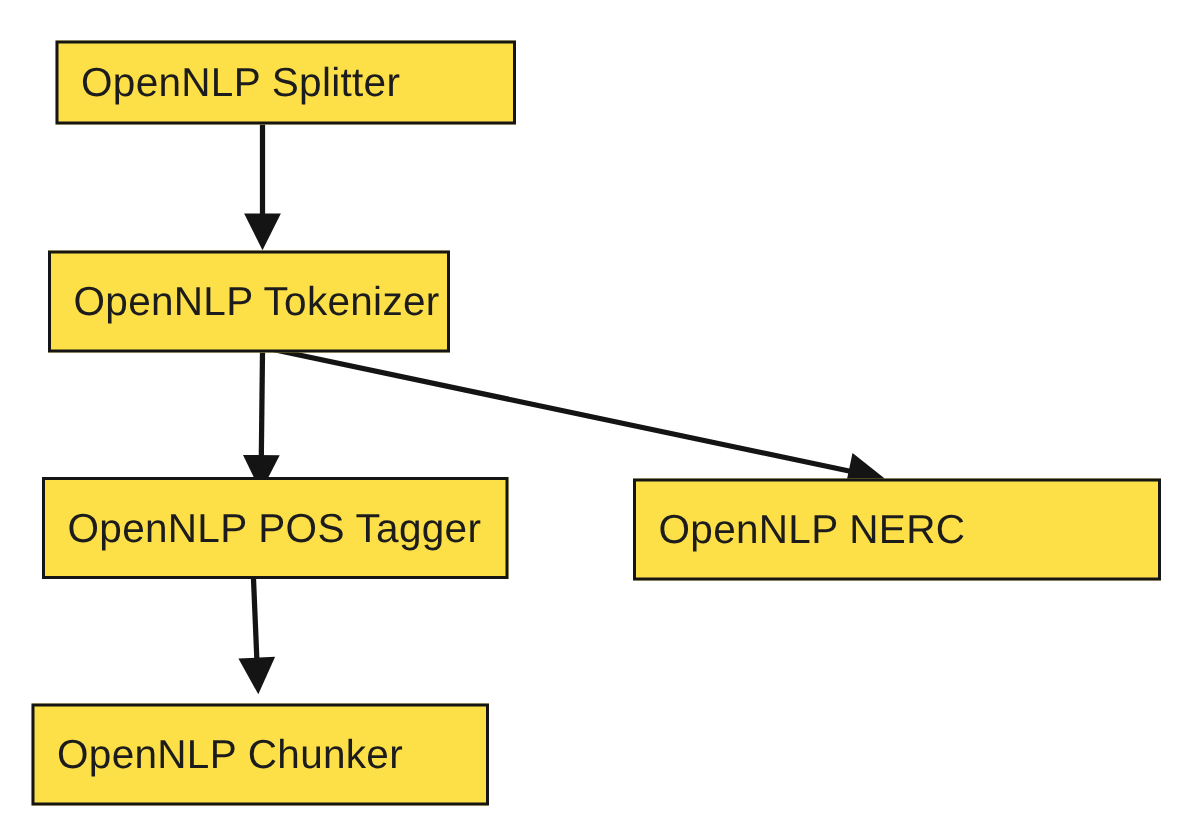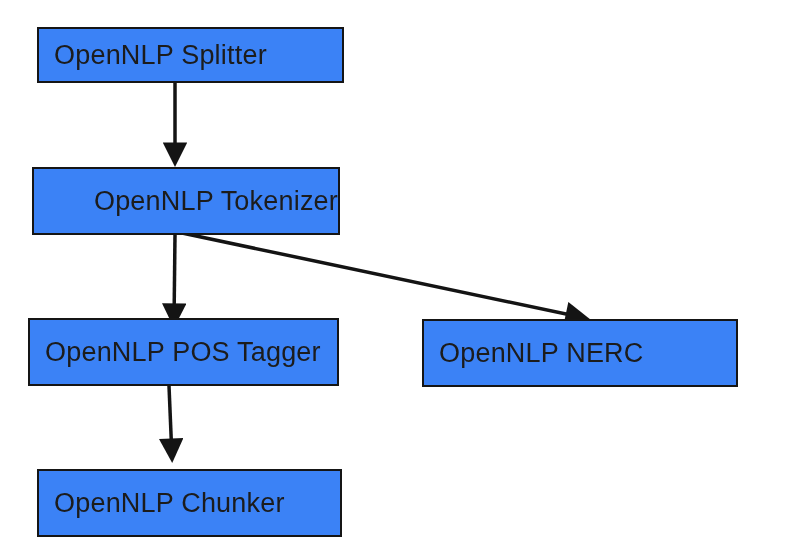--- a/index.html
+++ b/index.html
@@ -18,35 +18,35 @@
   .edges-layer {
     position: absolute;
     left: 0;
     top: 0;
     width: 794px;
     height: 554px;
   }
   .node {
     position: absolute;
     box-sizing: border-box;
-    background: #3b82f6;
+    background: #fde047;
     border: 2.5px solid #151515;
     display: flex;
     align-items: center;
     padding-left: 15px;
     font-size: 27px;
     color: #1c1c1c;
     letter-spacing: 0.2px;
     white-space: nowrap;
   }
   .node-splitter   { left: 37px;  top: 27px;  width: 307px; height: 56px; }
-  .node-tokenizer  { left: 32px;  top: 167px; width: 308px; height: 68px; justify-content: flex-end; }
+  .node-tokenizer  { left: 32px;  top: 167px; width: 268px; height: 68px; }
   .node-pos-tagger { left: 28px;  top: 318px; width: 311px; height: 68px; text-align: right; }
-  .node-nerc       { left: 422px; top: 319px; width: 316px; height: 68px; }
-  .node-chunker    { left: 21px;  top: 469px; width: 305px; height: 68px; margin-left: 16px; }
+  .node-nerc       { left: 422px; top: 319px; width: 352px; height: 68px; }
+  .node-chunker    { left: 21px;  top: 469px; width: 305px; height: 68px; }
 </style>
 </head>
 <body>
 
 <div class="canvas">
 
   <svg class="edges-layer" width="794" height="554" viewBox="0 0 794 554" xmlns="http://www.w3.org/2000/svg">
     <defs>
       <marker id="arrowhead" viewBox="0 0 10 10" refX="8" refY="5" markerWidth="7.5" markerHeight="7" orient="auto">
         <path d="M 0 0 L 10 5 L 0 10 Z" fill="#141414"></path>

